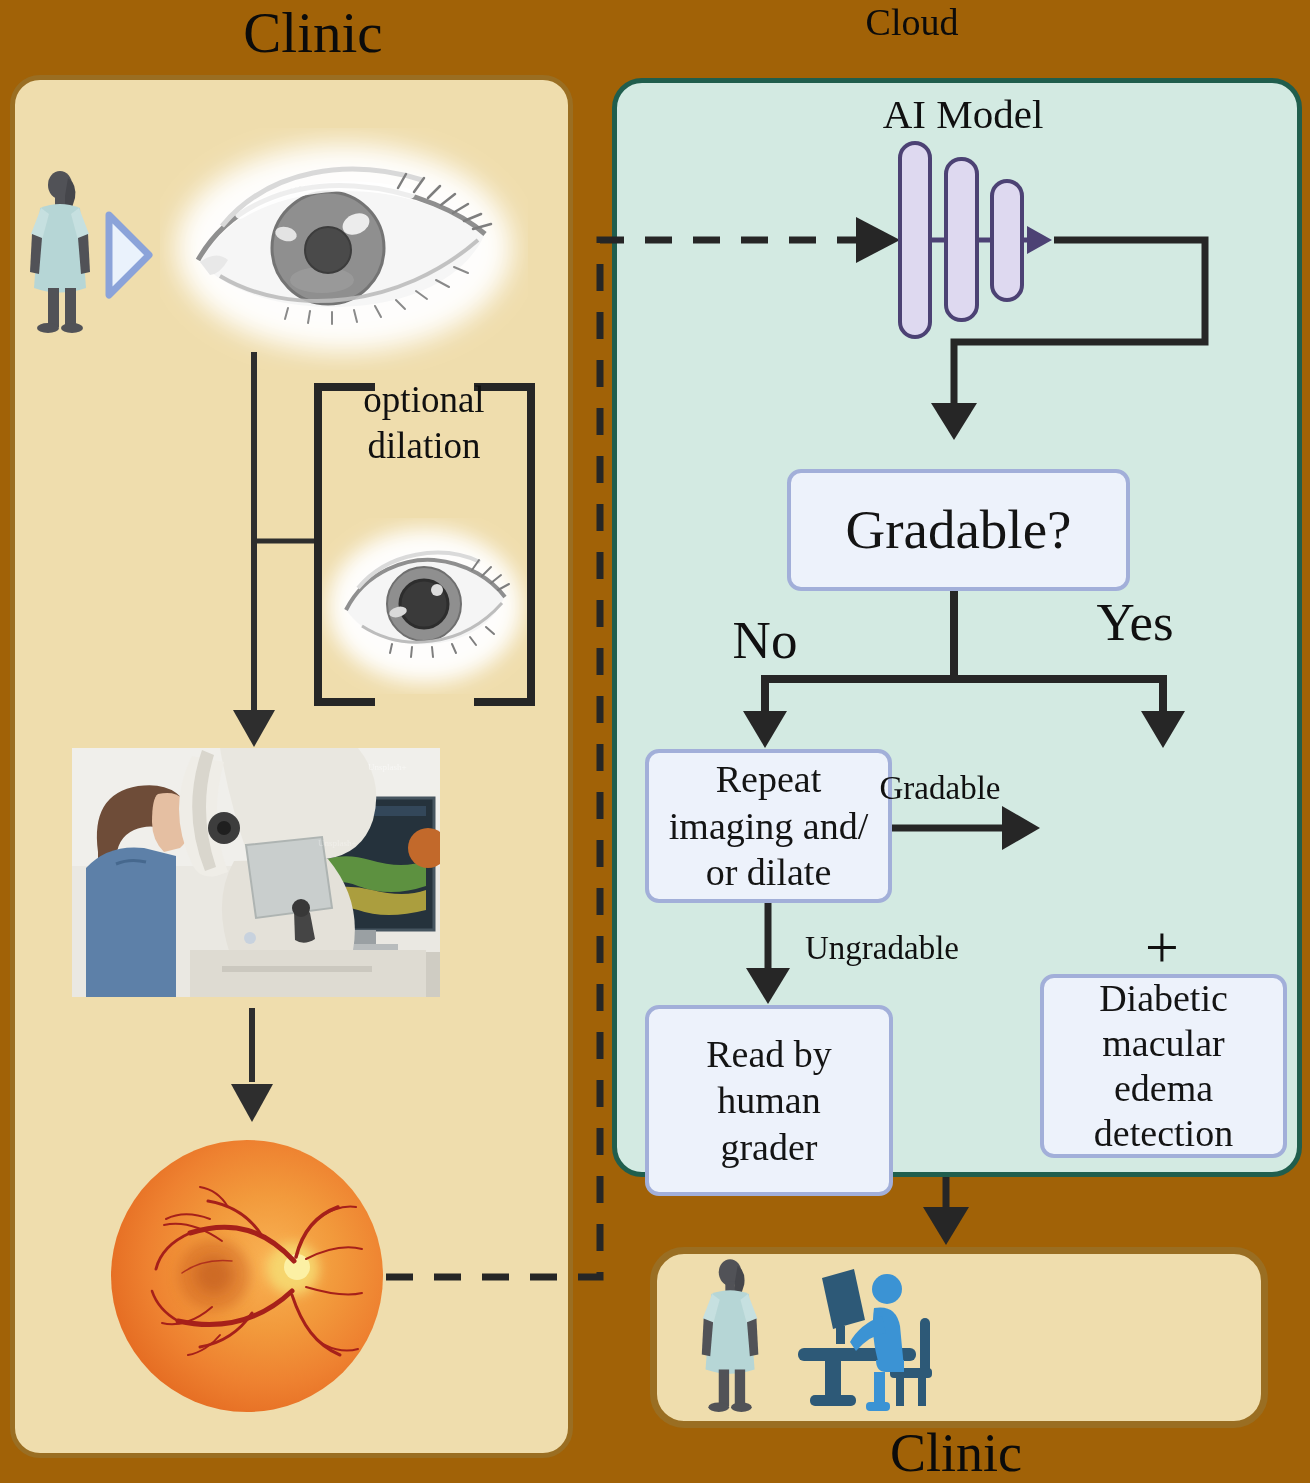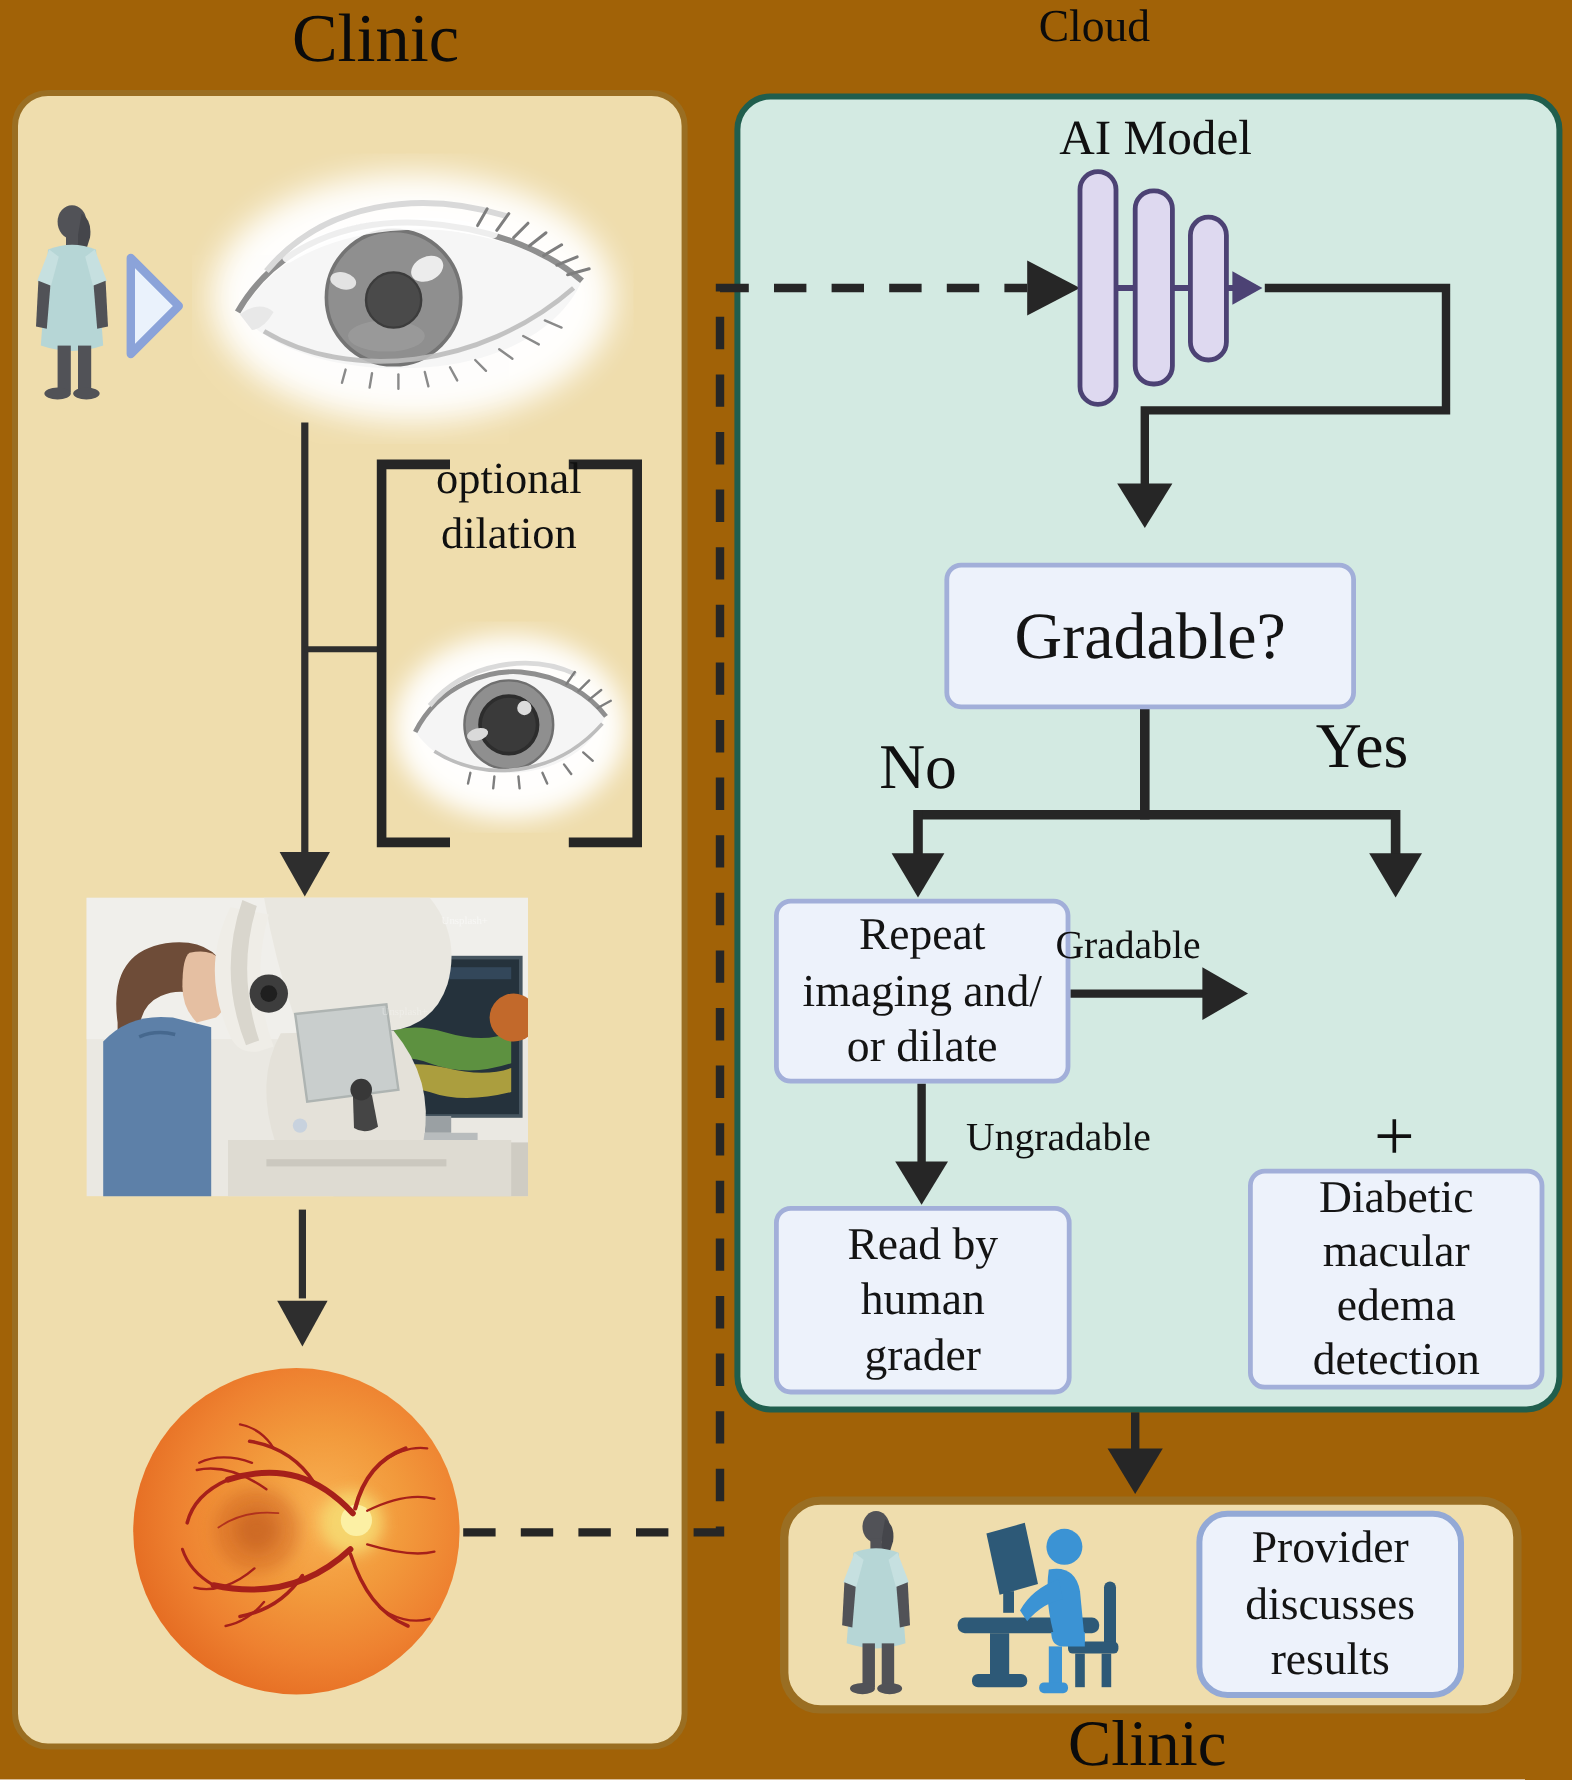--- a/index.html
+++ b/index.html
@@ -288,26 +288,23 @@
 imaging and/
 or dilate</div>
 
   <div class="lbl" style="left:850px;top:770px;width:180px;font-size:33px;">Gradable</div>
 
 
   <div class="lbl" style="left:782px;top:930px;width:200px;font-size:33px;">Ungradable</div>
 
   <div class="lbl" style="left:1134px;top:912px;width:56px;height:70px;font-size:60px;line-height:70px;">+</div>
 
-  <div class="flowbox" style="left:645px;top:1005px;width:248px;height:157px;text-align:center;">Read by
+  <div class="flowbox" style="left:645px;top:1005px;width:248px;height:191px;text-align:center;">Read by
 human
 grader</div>
 
   <div class="flowbox" style="left:1040px;top:974px;width:247px;height:184px;line-height:1.18;">Diabetic
 macular
 edema
 detection</div>
 
-  <div class="flowbox" style="left:997px;top:1259px;width:223px;height:156px;border-width:5px;border-radius:26px;border-color:#93a9d6;">Provider
-discusses
-results</div>
 
 </div>
 
 </body></html>

